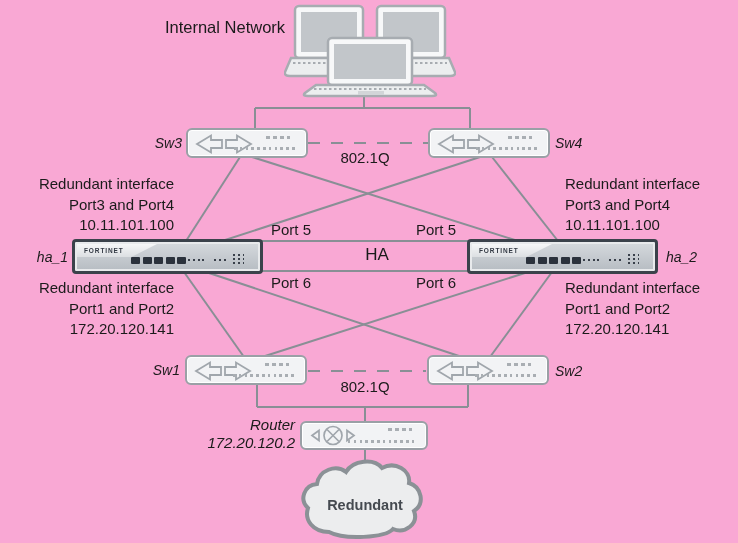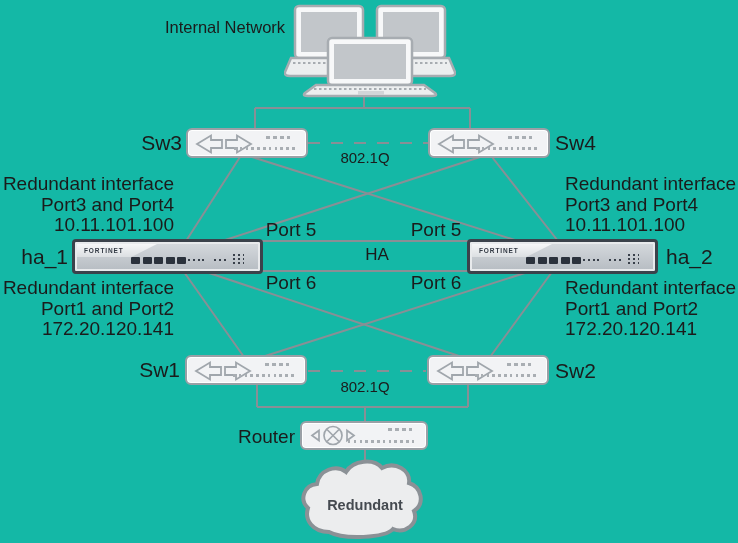--- a/index.html
+++ b/index.html
@@ -1,24 +1,24 @@
 <!DOCTYPE html>
 <html><head>
 <meta charset="utf-8">
 <style>
   html,body{margin:0;padding:0;background:#fff;}
-  .canvas{position:relative;width:738px;height:543px;background:#14b8a6;overflow:hidden;
+  .canvas{position:relative;width:738px;height:543px;background:#f9a8d4;overflow:hidden;
           font-family:"Liberation Sans",sans-serif;color:#1b1b1b;}
   svg{display:block;}
   .wires{position:absolute;left:0;top:0;}
   .wires line, .wires path{stroke:#898f95;stroke-width:2;fill:none;}
   .wires line.trunk{stroke-dasharray:12 11;stroke-width:2.2;}
 
   
-  .lbl{position:absolute;font-size:19px;line-height:20.5px;white-space:nowrap;}
+  .lbl{position:absolute;font-size:15px;line-height:20.5px;white-space:nowrap;}
   .r{text-align:right;} .c{text-align:center;}
 
   
   .netbox{position:absolute;background:#f2f3f5;border:2px solid #9aa0a6;border-radius:6px;
           box-shadow:inset 0 0 0 1px #ffffff;}
   .sw{width:118px;height:26px;}
   .router-box{width:124px;height:25px;}
   .sw-arrow{position:absolute;left:7px;top:3px;}
   .sw-arrow path{stroke:#a0a6ac;stroke-width:1.8;fill:none;stroke-linejoin:miter;}
   .glyph path,.glyph circle{stroke:#a0a6ac;stroke-width:1.7;fill:none;}
@@ -45,21 +45,21 @@
   .laptop .base{fill:#eceeef;stroke:#a7acb1;stroke-width:2.5;}
   .laptop .pad{fill:#d2d5d8;}
   .laptop .hatch{stroke:#a7acb1;stroke-width:2;stroke-dasharray:2.5 2.5;fill:none;}
 
   .cloud-wrap{position:absolute;left:297px;top:457px;}
   .cloud-wrap path{fill:#ecedee;stroke:#8b9196;stroke-width:4;}
   .internet-lbl{position:absolute;left:317px;top:497px;width:96px;text-align:center;
       font-size:14.5px;font-weight:bold;color:#454a50;}
   .ha-lbl{font-size:17px;}
   .small{font-size:15px;}
-  .name16{font-size:21px;}
+  .name16{font-size:14px;font-style:italic;}
 </style>
 </head>
 <body>
 
 <div class="canvas">
 
   <svg class="wires" width="738" height="543">
     <line x1="364" y1="96" x2="364" y2="108"></line>
     <line x1="255" y1="108" x2="470" y2="108"></line>
     <line x1="255" y1="108" x2="255" y2="130"></line>
@@ -211,22 +211,23 @@
   <div class="netbox router-box" style="left:300px;top:421px;">
     <svg class="glyph" style="position:absolute;left:8px;top:1px;" width="46" height="23" viewBox="0 0 46 23">
       <path d="M2,11.5 L9,6.5 L9,16.5 Z"></path>
       <path d="M44,11.5 L37,6.5 L37,16.5 Z"></path>
       <circle cx="23" cy="11.5" r="9"></circle>
       <path d="M17,5.5 L29,17.5 M29,5.5 L17,17.5"></path>
     </svg>
     <div class="dashes" style="right:14px;top:5px;width:24px;"></div>
     <div class="dotrow" style="right:10px;bottom:5px;width:68px;"></div>
   </div>
-  <div class="lbl r" style="left:175px;top:428px;width:120px;line-height:18px;">
+  <div class="lbl r" style="left:175px;top:416px;width:120px;line-height:18px;font-style:italic;">
     <div>Router</div>
+    <div>172.20.120.2</div>
   </div>
 
   <svg class="cloud-wrap" width="138" height="86" viewBox="0 0 138 86">
     <path d="M32,75 C16,75 7,63 11,51 C2,43 7,28 20,27 C22,13 39,7 49,15
              C56,3 77,1 85,11 C98,4 114,13 112,26 C125,30 128,47 117,54
              C122,67 108,77 96,72 C88,81 47,83 32,75 Z"></path>
   </svg>
   <div class="internet-lbl">Redundant</div>
 
 </div>

